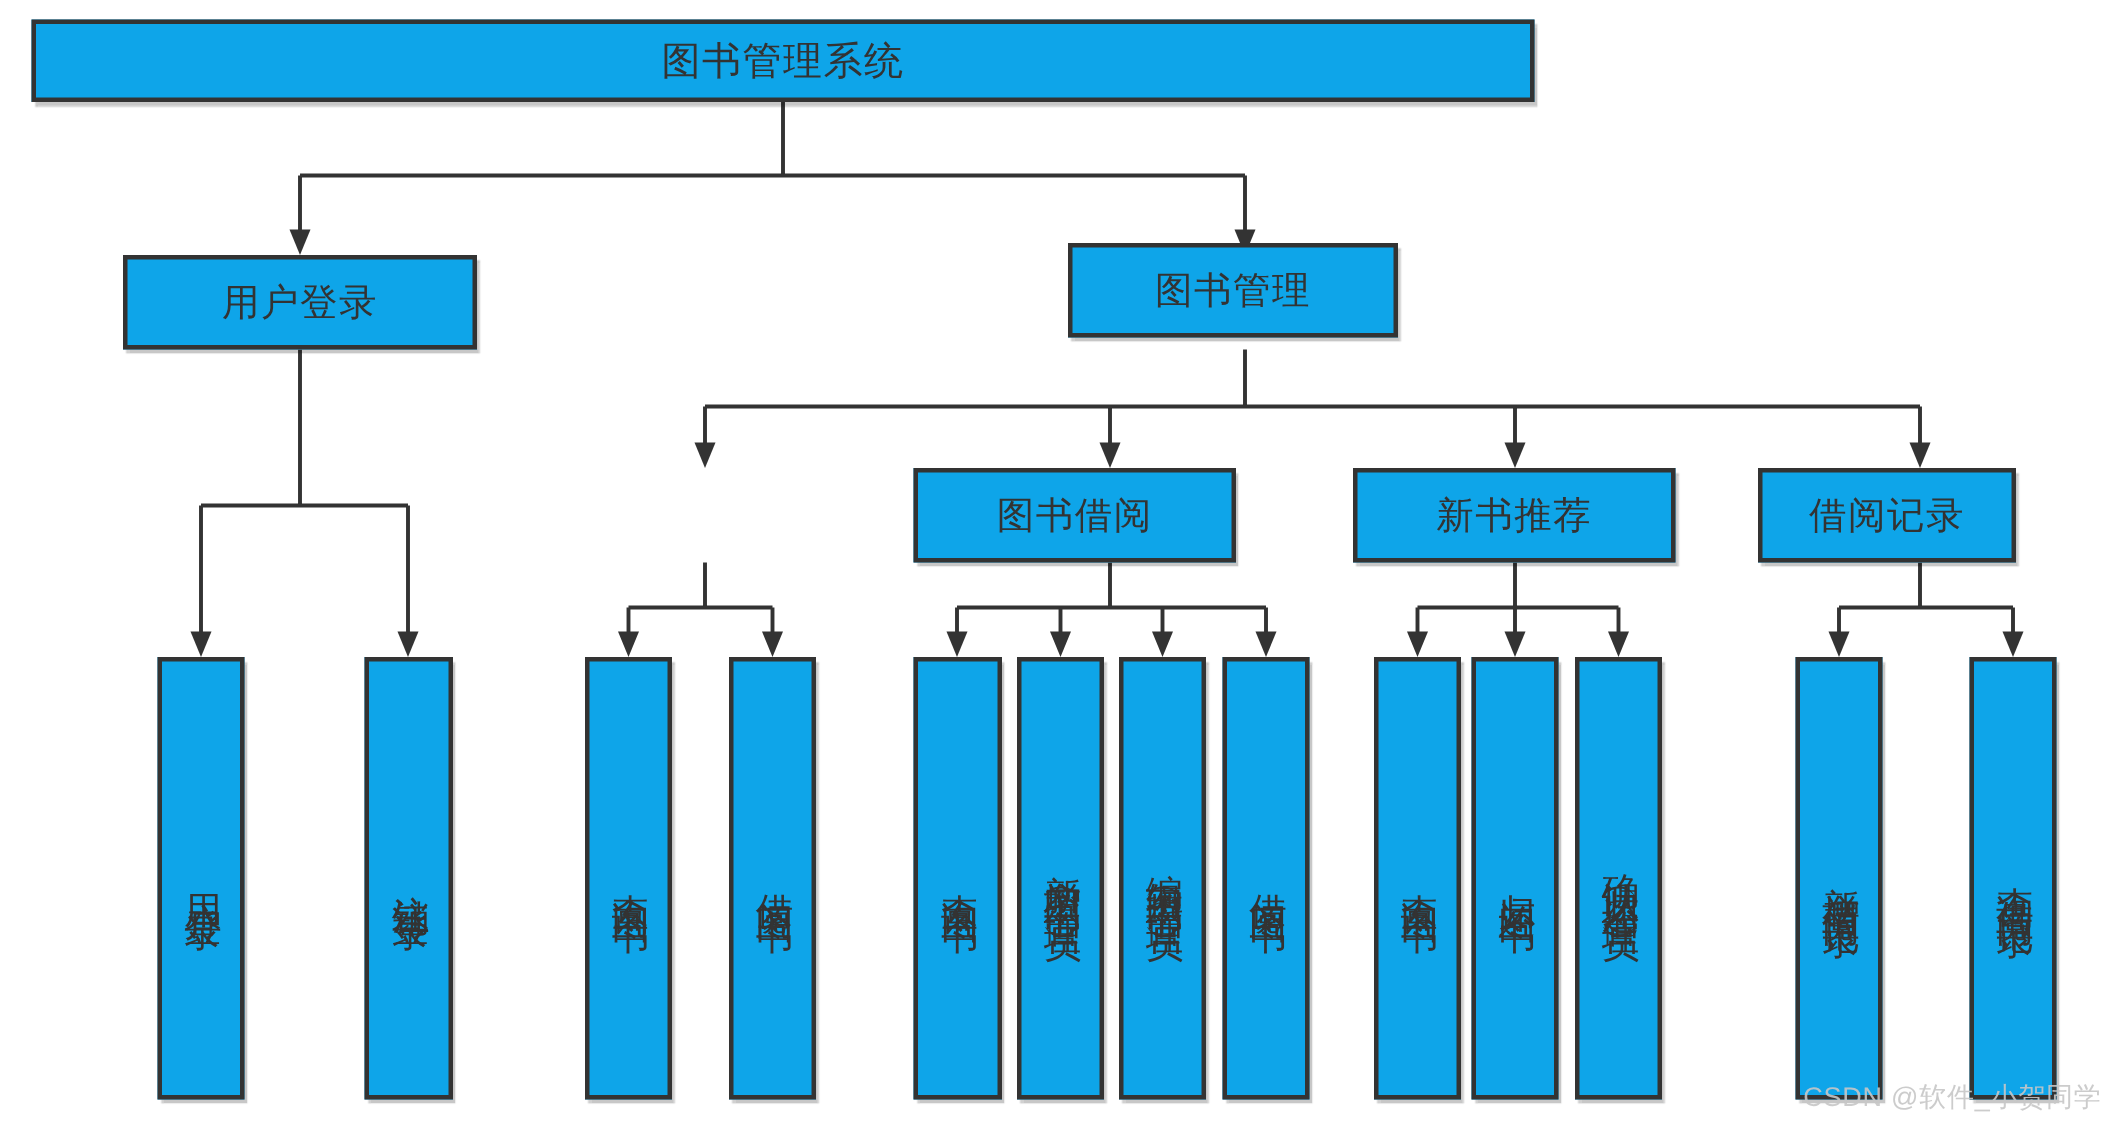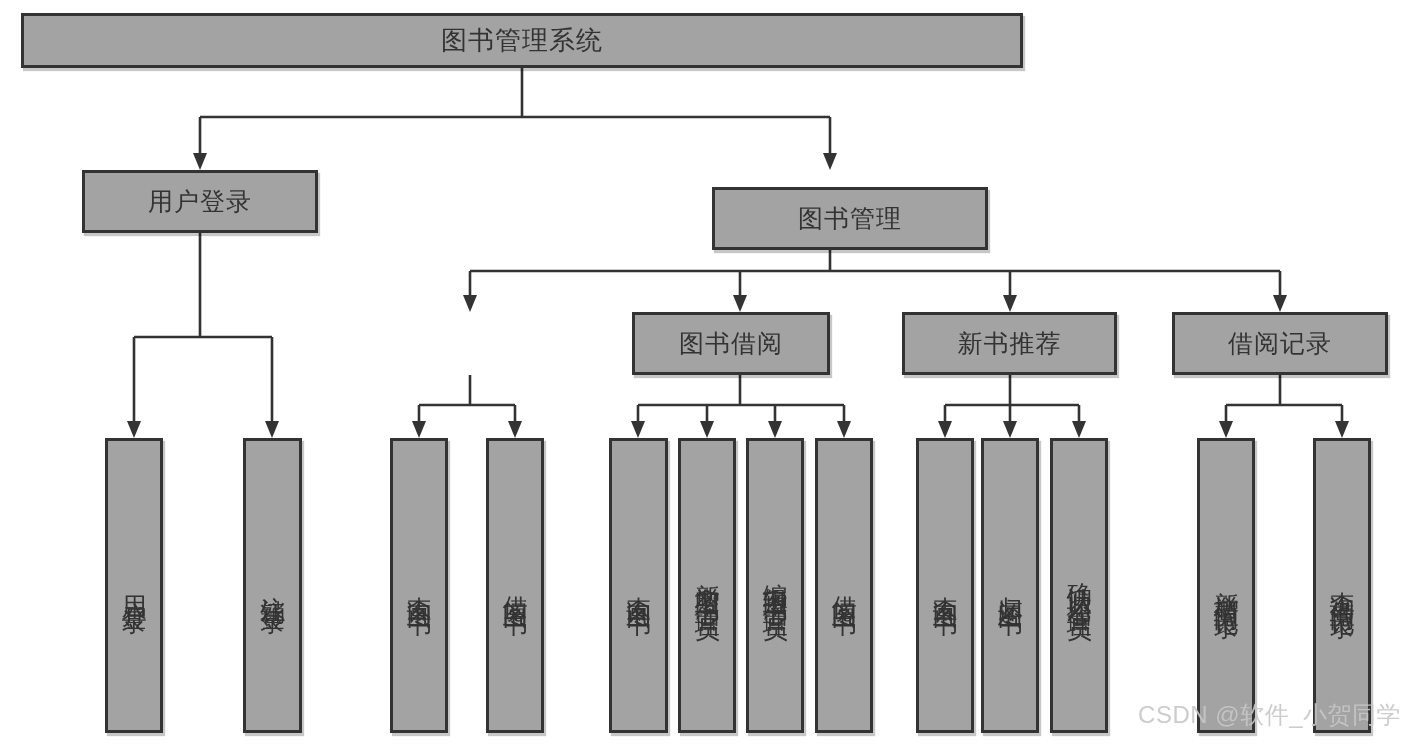--- a/index.html
+++ b/index.html
@@ -3,31 +3,31 @@
 <meta charset="utf-8">
 <style>
   html,body{margin:0;padding:0;background:#fff;}
   body{font-family:"Liberation Sans","DejaVu Sans",sans-serif;}
   .canvas{position:relative;width:1405px;height:747px;background:#ffffff;overflow:hidden;color:#333;}
   svg.connectors{position:absolute;left:0;top:0;z-index:1;}
   svg.connectors path{stroke:#333;stroke-width:2.6;fill:none;}
   svg.connectors polygon{fill:#333;stroke:none;}
   .node{
     position:absolute;box-sizing:border-box;z-index:2;
-    border:3px solid #333;background:#a3a3a3;
+    border:3px solid #333;background:#0ea5e9;
     display:flex;align-items:center;justify-content:center;
     font-size:25px;color:#333;
     box-shadow:2px 3px 1px rgba(0,0,0,0.22);
   }
   .node.title{font-size:26px;}
   .node.h span{letter-spacing:1px;white-space:nowrap;}
   .node.v span{writing-mode:vertical-rl;letter-spacing:5px;line-height:1.1;}
   .watermark{
-    position:absolute;right:4px;bottom:16px;z-index:5;
-    font-size:24px;color:rgba(198,198,198,0.9);letter-spacing:0.5px;white-space:nowrap;margin-left:36px;
+    position:absolute;right:4px;bottom:4px;z-index:5;
+    font-size:18px;color:rgba(198,198,198,0.9);letter-spacing:0.5px;white-space:nowrap;margin-left:36px;
   }
 </style>
 </head>
 <body>
 
 <div class="canvas">
 
   <svg class="connectors" width="1405" height="747" viewBox="0 0 1405 747">
     <path d="M522 68 V117
              M200 117 H830
@@ -65,31 +65,31 @@
     </g>
   </svg>
 
   <div class="node h title" style="left:21px;top:13px;width:1002px;height:55px">
     <span>图书管理系统</span>
   </div>
 
   <div class="node h" style="left:82px;top:170px;width:236px;height:63px">
     <span>用户登录</span>
   </div>
-  <div class="node h" style="left:712px;top:187px;width:276px;height:63px">
+  <div class="node h" style="left:712px;top:162px;width:220px;height:63px">
     <span>图书管理</span>
   </div>
 
-  <div class="node h" style="left:632px;top:312px;width:198px;height:63px">
+  <div class="node h" style="left:609px;top:312px;width:215px;height:63px">
     <span>图书借阅</span>
   </div>
   <div class="node h" style="left:902px;top:312px;width:215px;height:63px">
     <span>新书推荐</span>
   </div>
-  <div class="node h" style="left:1172px;top:312px;width:216px;height:63px">
+  <div class="node h" style="left:1172px;top:312px;width:172px;height:63px">
     <span>借阅记录</span>
   </div>
 
   <div class="node v" style="left:105px;top:438px;width:58px;height:295px">
     <span>用户登录</span>
   </div>
   <div class="node v" style="left:243px;top:438px;width:59px;height:295px">
     <span>注销登录</span>
   </div>
 

